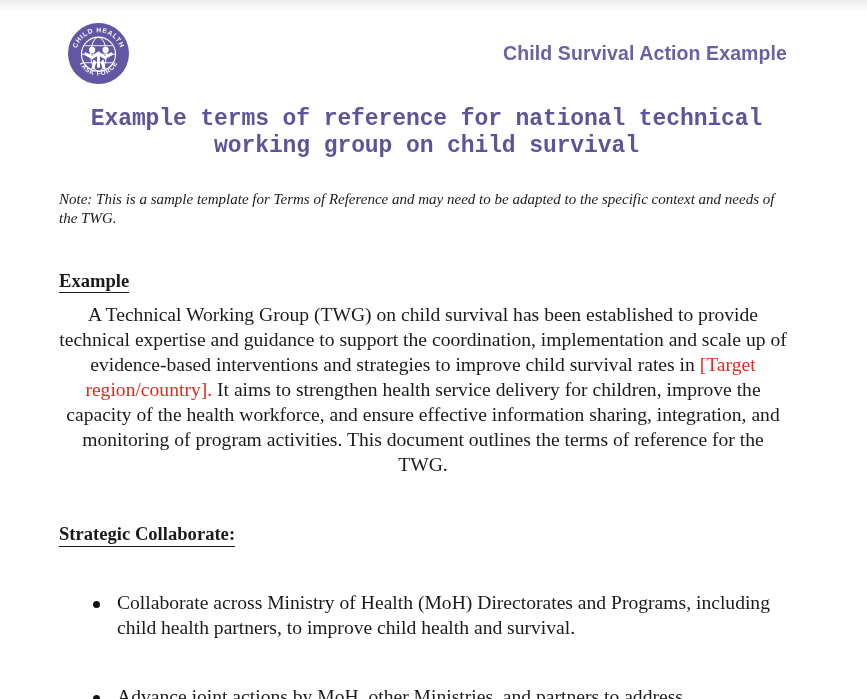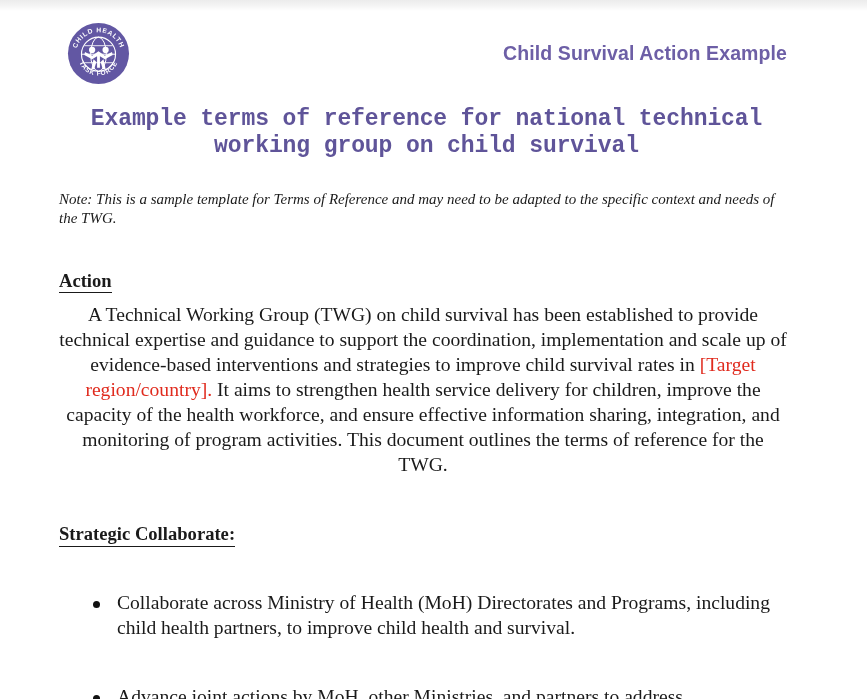--- a/index.html
+++ b/index.html
@@ -173,21 +173,21 @@
     </svg>
 
     <div class="brand-title">Child Survival Action Example</div>
   </div>
 
   <h1 class="doc-title">Example terms of reference for national technical working group on child survival</h1>
 
   <p class="note">Note: This is a sample template for Terms of Reference and may need to be adapted to the specific context and needs of the TWG.</p>
 
   <div class="section-heading-wrap">
-    <span class="section-heading">Action</span>
+    <span class="section-heading">Example</span>
   </div>
 
   <p class="body-par"><span>A Technical Working Group (TWG) on child survival has been established to provide technical expertise and guidance to support the coordination, implementation and scale up of evidence-based interventions and strategies to improve child survival rates in </span><span class="placeholder">[Target region/country].</span><span> It aims to strengthen health service delivery for children, improve the capacity of the health workforce, and ensure effective information sharing, integration, and monitoring of program activities. This document outlines the terms of reference for the TWG.</span></p>
 
   <div class="section-heading-wrap" style="margin-top:8px">
     <span class="section-heading">Strategic Collaborate: </span>
   </div>
 
   <ul class="bullets">
     <li>Collaborate across Ministry of Health (MoH) Directorates and Programs, including child health partners, to improve child health and survival.</li>

